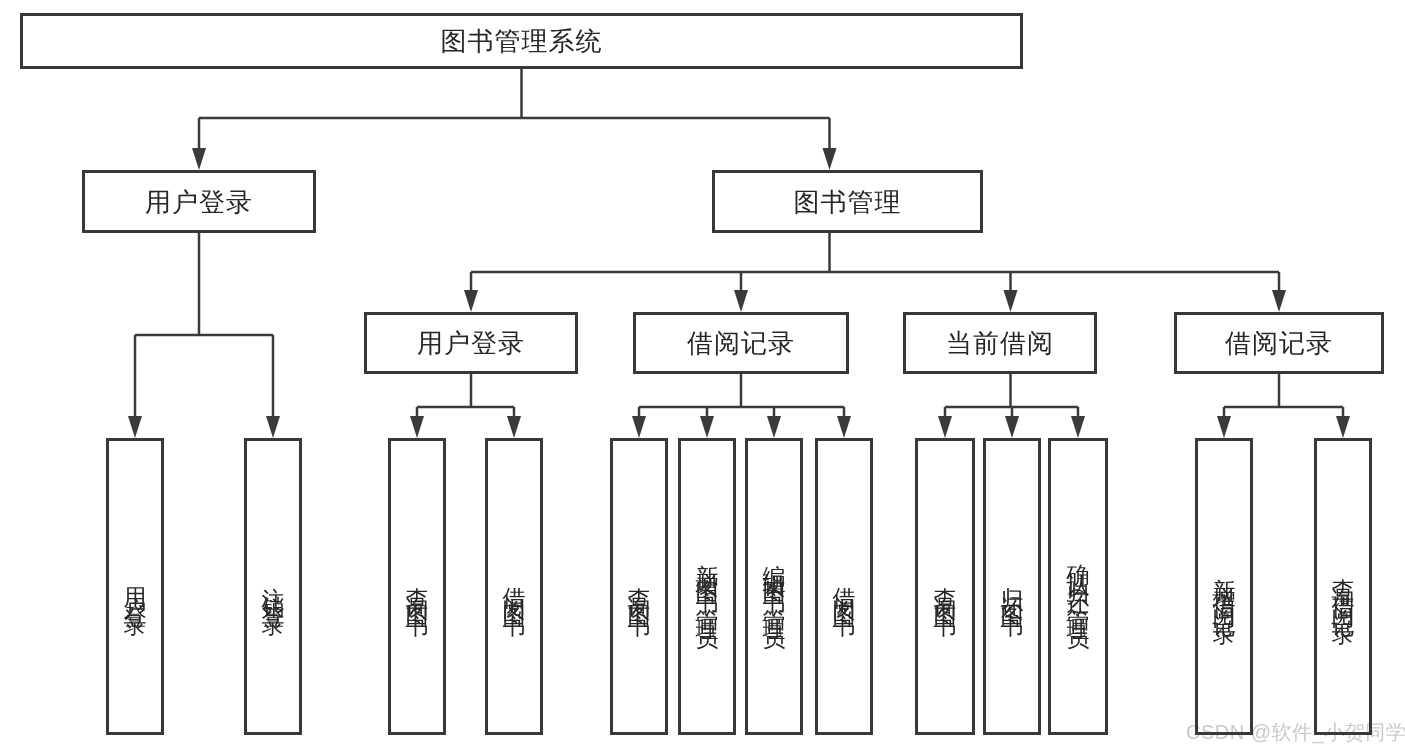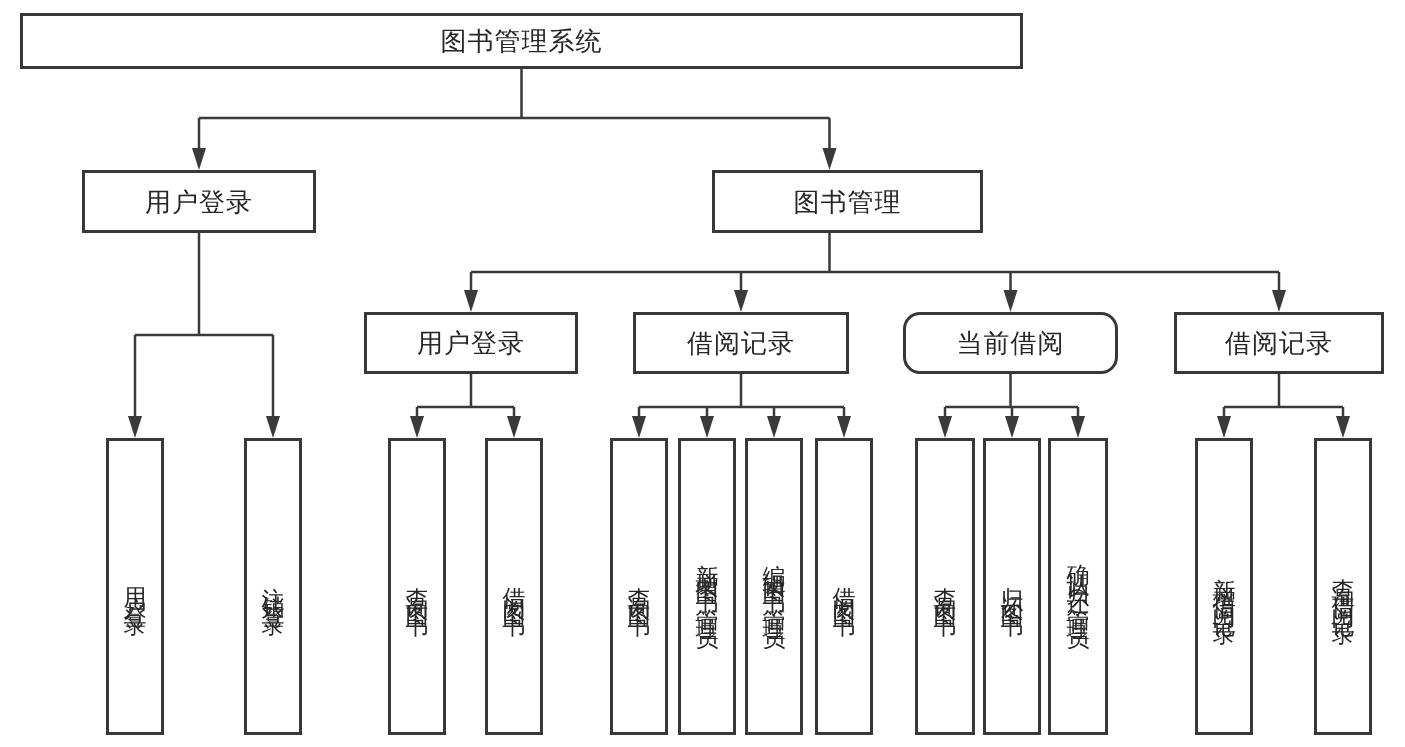--- a/index.html
+++ b/index.html
@@ -96,21 +96,21 @@
   <div class="node hnode" style="left:712px;top:170px;width:271px;height:63px;">
     <span>图书管理</span>
   </div>
 
   <div class="node hnode" style="left:364px;top:312px;width:214px;height:62px;">
     <span>用户登录</span>
   </div>
   <div class="node hnode" style="left:633px;top:312px;width:216px;height:62px;">
     <span>借阅记录</span>
   </div>
-  <div class="node hnode" style="left:903px;top:312px;width:215px;height:62px;border-radius:17px;">
+  <div class="node hnode" style="left:903px;top:312px;width:194px;height:62px;">
     <span>当前借阅</span>
   </div>
   <div class="node hnode" style="left:1174px;top:312px;width:210px;height:62px;">
     <span>借阅记录</span>
   </div>
 
   <div class="node leaf" style="left:106px;top:438px;width:58px;height:297px;">
     <span>用户登录</span>
   </div>
   <div class="node leaf" style="left:244px;top:438px;width:58px;height:297px;">
@@ -147,14 +147,15 @@
     <span>确认归还（管理员）</span>
   </div>
 
   <div class="node leaf" style="left:1195px;top:438px;width:58px;height:297px;">
     <span>新增借阅记录</span>
   </div>
   <div class="node leaf" style="left:1314px;top:438px;width:58px;height:297px;">
     <span>查询借阅记录</span>
   </div>
 
+  <div class="watermark">CSDN @软件_小贺同学</div>
 
 </div>
 
 </body></html>

